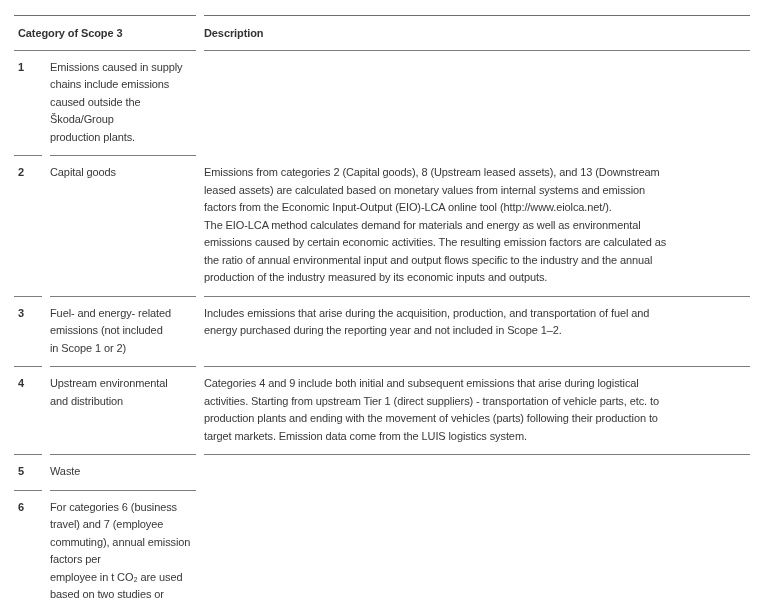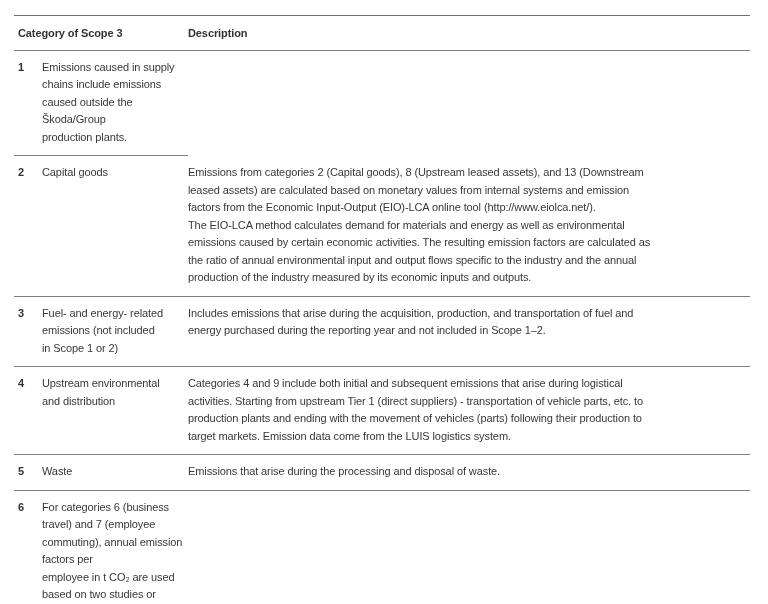--- a/index.html
+++ b/index.html
@@ -18,21 +18,21 @@
   .doc {
     width: 736px;
     margin: 15px 0 0 14px;
     font-size: 11px;
     line-height: 17.5px;
     letter-spacing: -0.1px;
   }
   .row {
     display: grid;
     grid-template-columns: 28px 146px 1fr;
-    column-gap: 0;
+    column-gap: 8px;
   }
   .cell {
     padding: 8px 0 9px 0;
     white-space: pre-line;
     border-bottom: 1.5px solid #7d7d7d;
   }
   .header-row .cell {
     border-top: 1.5px solid #6e6e6e;
     border-bottom: 1.5px solid #7d7d7d;
     font-weight: bold;
@@ -95,21 +95,20 @@
 and distribution</div>
     <div class="cell desc">Categories 4 and 9 include both initial and subsequent emissions that arise during logistical
 activities. Starting from upstream Tier 1 (direct suppliers) - transportation of vehicle parts, etc. to
 production plants and ending with the movement of vehicles (parts) following their production to
 target markets. Emission data come from the LUIS logistics system.</div>
   </div>
 
   <div class="row body-row">
     <div class="cell num">5</div>
     <div class="cell cat">Waste</div>
-    <div class="cell desc">Emissions that arise during the processing and disposal of waste.</div>
   </div>
 
   <div class="row body-row">
     <div class="cell num">6</div>
     <div class="cell desc">For categories 6 (business travel) and 7 (employee commuting), annual emission factors per
 employee in t CO₂ are used based on two studies or estimates (category 6: Study/estimate by
 Sphera Solutions GmbH, category 7: Study by IG Metall Wolfsburg). Reported absolute emissions
 depend on the average number of employees in the Group. Therefore, the same value is assigned
 to all Group brands and joint ventures in DCI for these two categories.</div>
   </div>

